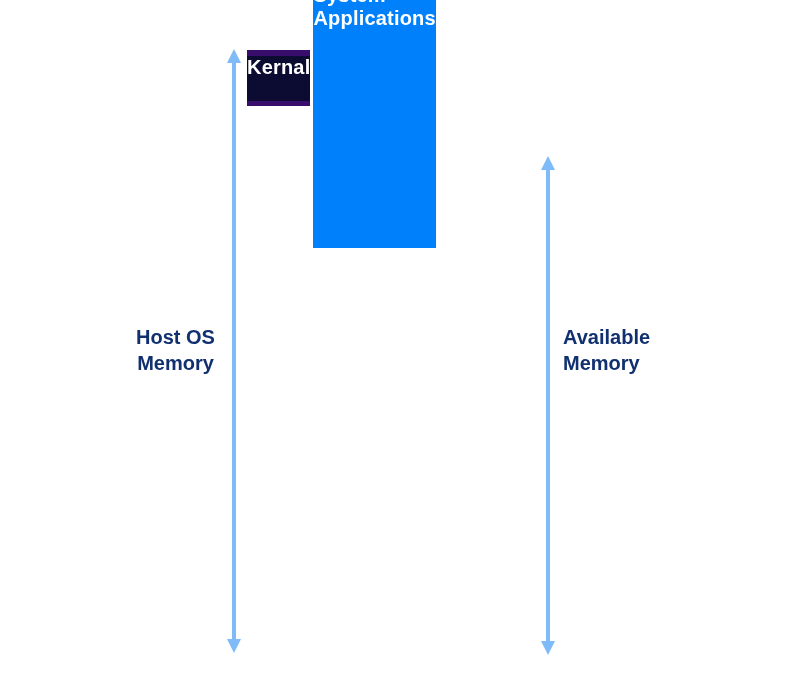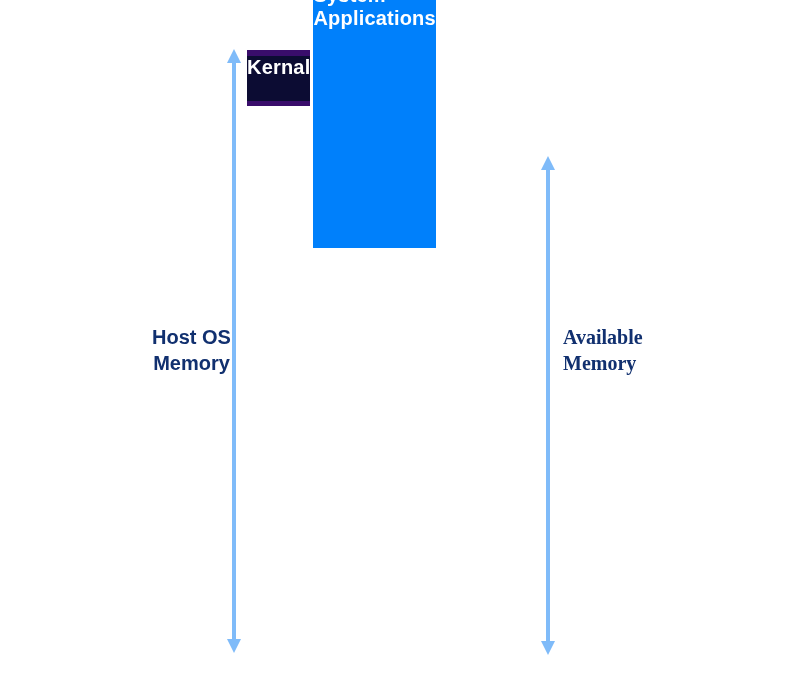--- a/index.html
+++ b/index.html
@@ -38,21 +38,21 @@
   .arrow-left { left: 224px; top: 49px; }
   .arrow-right { left: 538px; top: 156px; }
   .side-label {
     position: absolute;
     font-weight: bold;
     font-size: 20px;
     line-height: 26px;
     white-space: pre-line;
   }
   .side-label-left {
-    left: 119px;
+    left: 103px;
     top: 324px;
     width: 145px;
     text-align: center;
   }
   .side-label-right {
     left: 563px;
     top: 324px;
     text-align: left;
   }
 </style>
@@ -88,16 +88,16 @@
       <span>JVM</span>
     </div>
     <div class="block">
       <span>Unused</span>
     </div>
   </div>
 
   <div class="side-label side-label-left" style="color: rgb(17, 48, 111);">Host OS
 Memory</div>
 
-  <div class="side-label side-label-right" style="color: rgb(17, 48, 111); font-family: Liberation Serif, serif;">Available
+  <div class="side-label side-label-right" style="color: rgb(17, 48, 111);">Available
 Memory</div>
 
 </div>
 
 </body></html>

